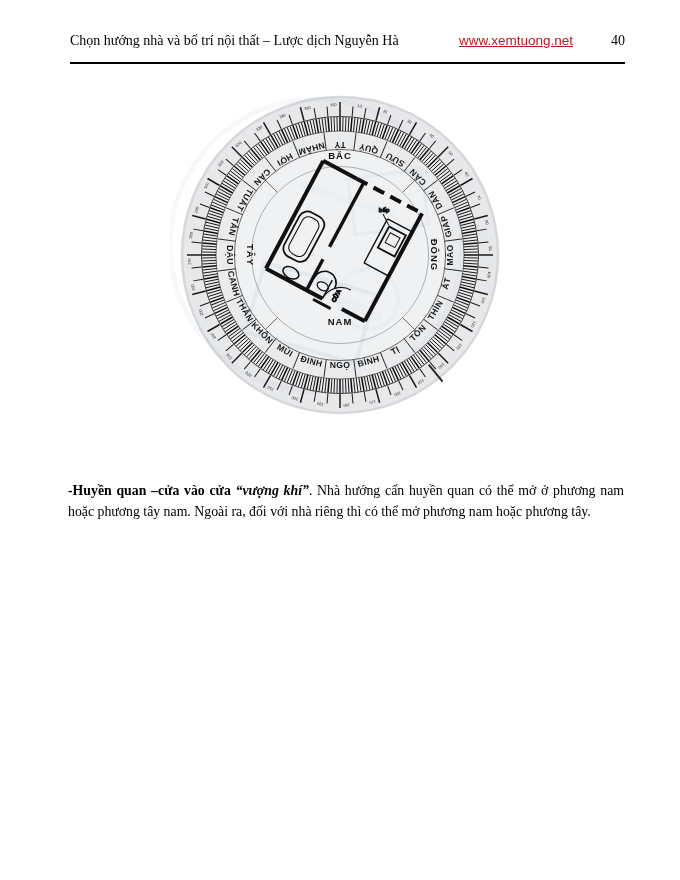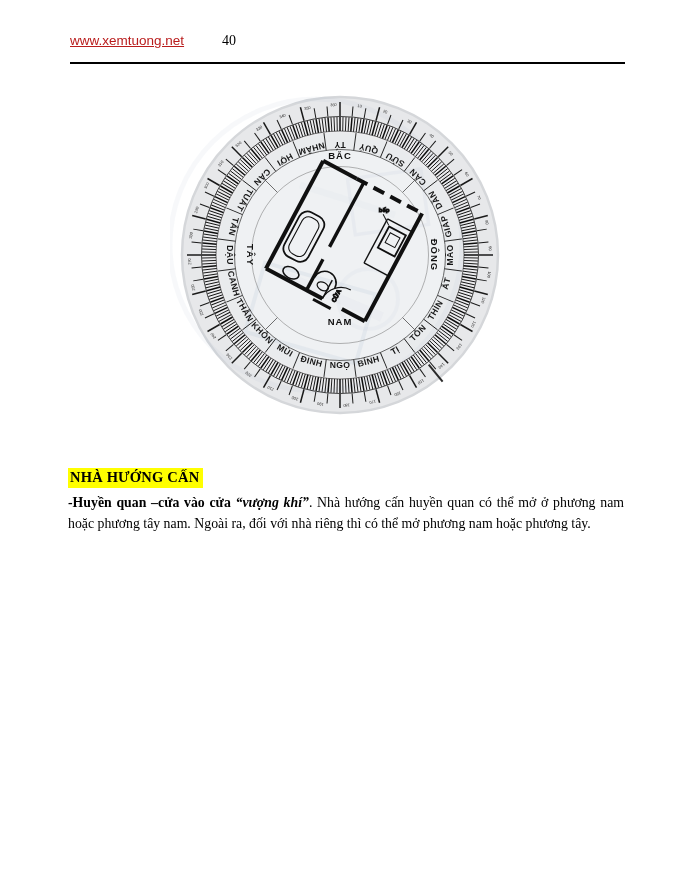--- a/index.html
+++ b/index.html
@@ -15,30 +15,31 @@
   
   .compass-wrap{position:absolute;left:170px;top:85px;width:340px;height:340px;}
   .mtn{font-family:"Liberation Sans",sans-serif;font-weight:bold;font-size:8.6px;fill:#161616;letter-spacing:.3px;}
   .card{font-family:"Liberation Sans",sans-serif;font-weight:bold;font-size:9.5px;fill:#101010;letter-spacing:1px;}
   .deg{font-family:"Liberation Sans",sans-serif;font-size:4px;fill:#2e2e2e;}
   .plan-label{font-family:"Liberation Sans",sans-serif;font-weight:bold;font-size:6px;fill:#101010;}
   
   .section{position:absolute;left:68px;top:468px;width:556px;}
   .heading{display:inline-block;background:#ffff00;font-weight:bold;font-size:14.5px;
            padding:1px 4px 2px 2px;letter-spacing:.2px;}
-  .body-text{margin-top:4px;font-size:13.8px;line-height:21px;text-align:justify;}
+  .body-text{margin-top:12px;font-size:13.8px;line-height:21px;text-align:justify;}
   .body-text p{margin:0;}
   .bi{font-style:italic;}
 </style>
 </head>
 <body>
 
 <div id="page">
 
   <div class="header">
+    <span class="header-title">Chọn hướng nhà và bố trí nội thất – Lược dịch Nguyễn Hà</span>
     <span class="header-link">www.xemtuong.net</span>
     <span class="page-number">40</span>
   </div>
   <div class="header-rule"></div>
 
   <div class="compass-wrap">
     <svg width="340" height="340" viewBox="-170 -170 340 340">
         <circle r="158" fill="#e7e8ea" stroke="#d5d7da" stroke-width="2.5"></circle>
         <circle r="138.5" fill="#ececee"></circle>
         <circle r="122" fill="#e9ebed"></circle>
@@ -531,19 +532,18 @@
           <text class="plan-label" text-anchor="middle" transform="translate(22,-44) rotate(-28)">bếp</text>
           <path d="M 8 61 A 21 21 0 0 1 29 40" stroke-width="1.1"></path>
           <line x1="8" y1="61" x2="8" y2="40" stroke-width="1.4"></line>
           <line x1="0" y1="66" x2="20" y2="66" stroke-width="3"></line>
           <text class="plan-label" text-anchor="middle" transform="translate(21,52) rotate(-90)">CỬA</text>
         </g>
       </svg>
   </div>
 
   <div class="section">
-    <span class="heading">NHÀ HƯỚNG CẤN</span>
     <div class="body-text">
       <p><b>-Huyền quan –cửa vào cửa </b><b class="bi">“vượng khí”</b><span>. Nhà hướng cấn huyền quan có thể mở ở phương nam hoặc phương tây nam. Ngoài ra, đối với nhà riêng thì có thể mở phương nam hoặc phương tây.</span></p>
     </div>
   </div>
 
 </div>
 
 </body></html>

